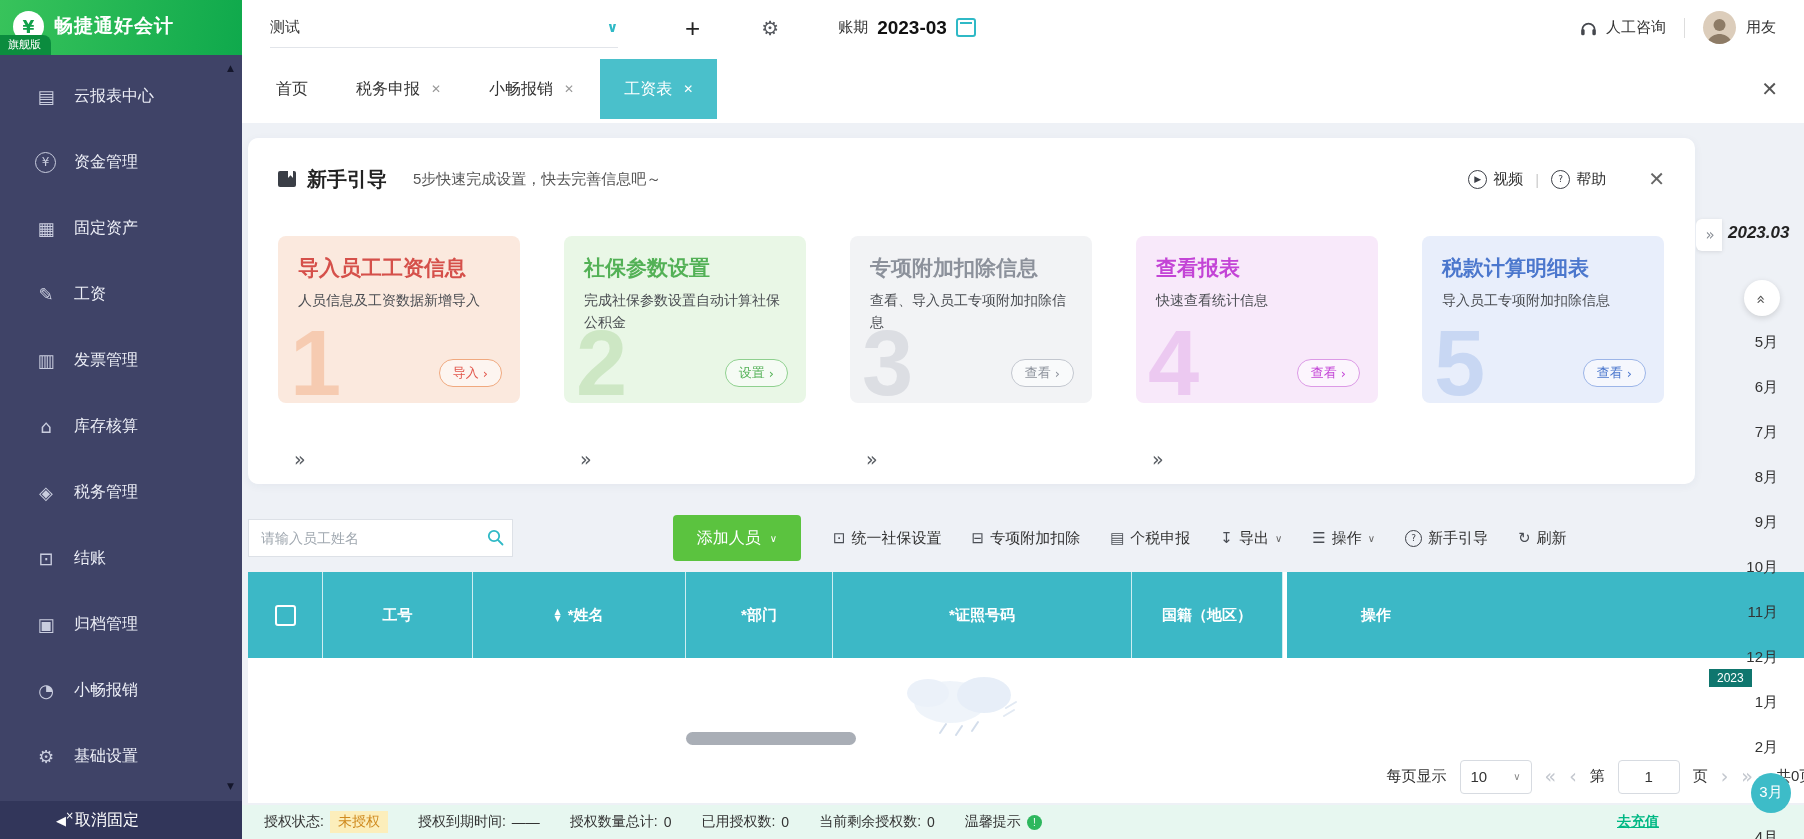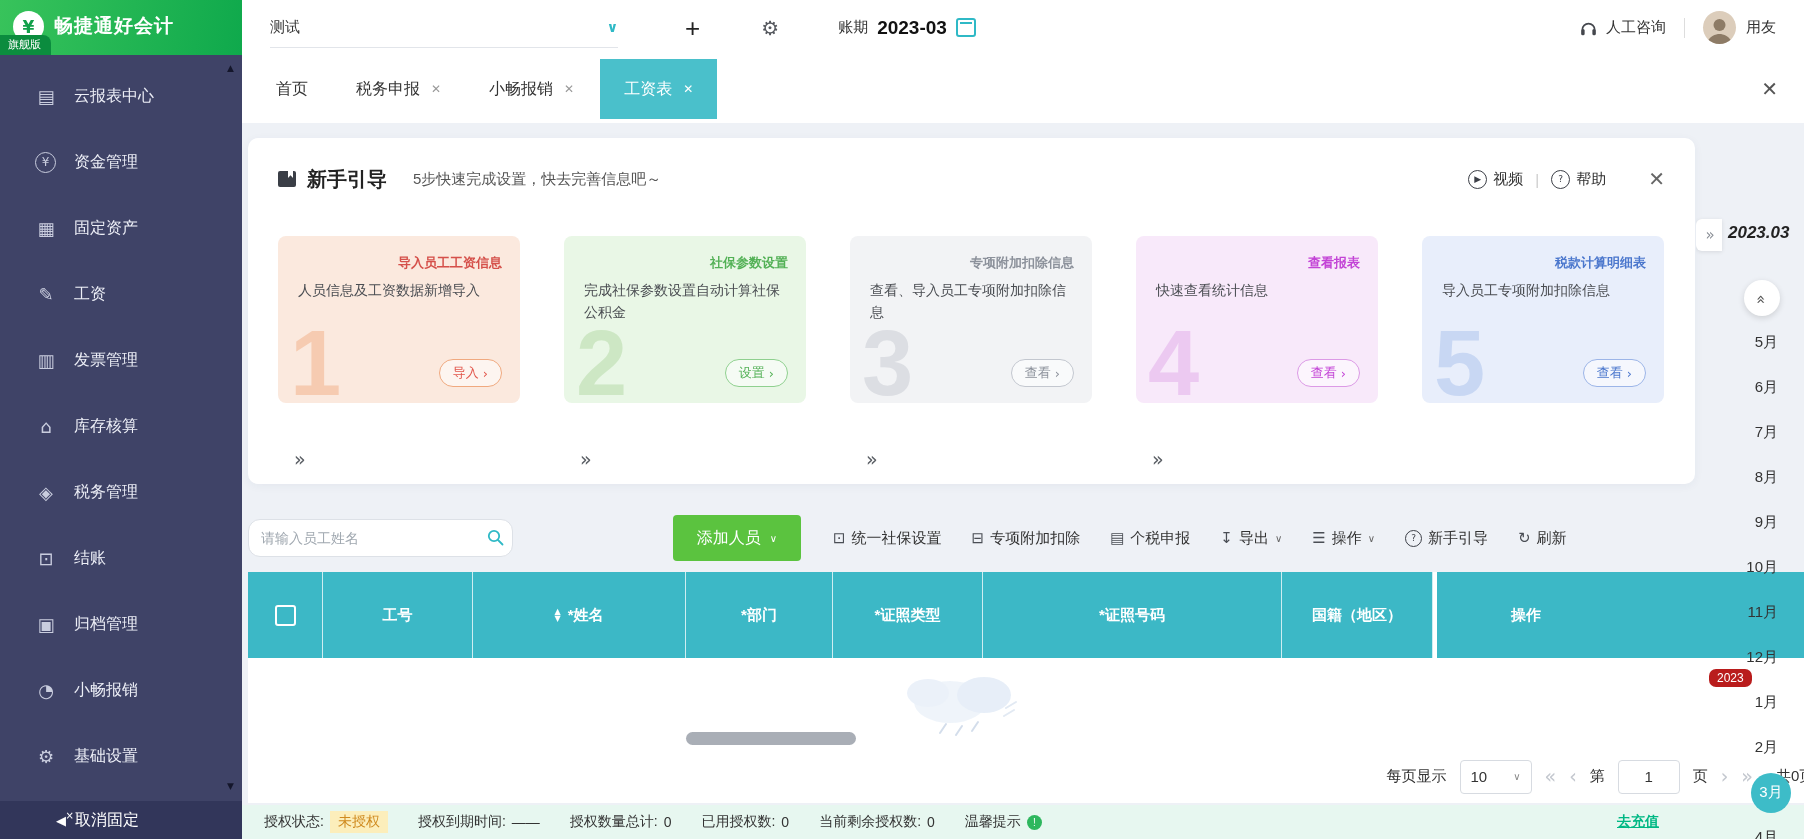--- a/index.html
+++ b/index.html
@@ -61,38 +61,38 @@
                     clip-path:polygon(0 0,100% 0,100% 100%,50% 62%,0 100%);}
   .guide-title{font-size:20px;font-weight:bold;color:#222;margin-left:11px;}
   .guide-sub{font-size:15px;color:#555;margin-left:26px;}
   .guide-actions{margin-left:auto;display:flex;align-items:center;font-size:15px;color:#333;}
   .circ-ic{width:17px;height:17px;border:1.5px solid #3c3f47;border-radius:50%;font-size:9px;display:flex;
            align-items:center;justify-content:center;margin-right:6px;color:#3c3f47;}
   .ga-div{color:#ccc;margin:0 12px;}
   .guide-close{font-size:20px;color:#666;margin-left:42px;cursor:pointer;}
   .steps{display:flex;gap:44px;padding:0 30px;margin-top:42px;}
   .step{width:242px;height:167px;border-radius:8px;position:relative;padding:18px 18px 0 20px;box-sizing:border-box;overflow:hidden;}
-  .step-title{font-size:13px;font-weight:bold;margin-bottom:8px;position:relative;z-index:2;text-align:right;}
+  .step-title{font-size:21px;font-weight:bold;margin-bottom:8px;position:relative;z-index:2;}
   .step-desc{font-size:14px;color:#4a4d52;line-height:1.55;position:relative;z-index:2;}
   .step-num{position:absolute;left:12px;bottom:2px;font-size:92px;font-weight:bold;line-height:.82;z-index:1;}
   .step-btn{position:absolute;right:18px;bottom:16px;border:1px solid;border-radius:15px;padding:4px 13px;font-size:13px;
             background:rgba(255,255,255,.55);z-index:2;cursor:pointer;display:flex;align-items:center;gap:4px;}
   .s1{background:#fbe9de;} .s1 .step-title{color:#d5504a;} .s1 .step-num{color:#f6cbb1;} .s1 .step-btn{border-color:#f0a97f;color:#e2574c;}
   .s2{background:#e9f7e6;} .s2 .step-title{color:#53b156;} .s2 .step-num{color:#cde7c4;} .s2 .step-btn{border-color:#8fd08f;color:#53b156;}
   .s3{background:#f2f3f5;} .s3 .step-title{color:#8c919b;} .s3 .step-num{color:#dcdee3;} .s3 .step-btn{border-color:#c3c7cf;color:#8c919b;}
   .s4{background:#f8e9fa;} .s4 .step-title{color:#c344d6;} .s4 .step-num{color:#ecc9f1;} .s4 .step-btn{border-color:#dc9ae6;color:#c344d6;}
   .s5{background:#e8eefb;} .s5 .step-title{color:#4b77cd;} .s5 .step-num{color:#c8d7f3;} .s5 .step-btn{border-color:#9cb5e8;color:#4b77cd;}
   .expanders{display:flex;gap:44px;padding:0 30px;margin-top:45px;}
   .exp-slot{width:242px;}
   .exp-slot span{margin-left:16px;color:#5c6066;font-size:19px;cursor:pointer;letter-spacing:-2px;}
 
   
   .toolbar{position:absolute;left:248px;top:515px;width:1447px;height:46px;display:flex;align-items:center;}
   .search-box{position:relative;width:265px;height:38px;flex:none;}
-  .search-box input{width:100%;height:100%;box-sizing:border-box;border:1px solid #dde1e7;border-radius:12px;background:#fff;
+  .search-box input{width:100%;height:100%;box-sizing:border-box;border:1px solid #dde1e7;border-radius:0;background:#fff;
                     padding:0 34px 0 12px;font-size:14px;color:#333;outline:none;font-family:inherit;}
   .search-box input::placeholder{color:#a0a8b0;}
   .search-mag{position:absolute;right:9px;top:10px;cursor:pointer;}
   .add-btn{margin-left:160px;width:128px;height:46px;background:#5bc33f;color:#fff;border-radius:4px;font-size:16px;
            display:flex;align-items:center;justify-content:center;gap:9px;cursor:pointer;flex:none;}
   .chev-sm{font-size:10px;}
   .tool-actions{display:flex;align-items:center;gap:30px;margin-left:32px;font-size:15px;color:#333;white-space:nowrap;}
   .ta{display:flex;align-items:center;gap:6px;cursor:pointer;}
   .ta .t-ic{color:#4a4e55;font-size:15px;}
   .ta .chev-sm{color:#666;}
@@ -144,21 +144,21 @@
   .rail-date{position:absolute;left:32px;top:100px;font-size:17px;font-weight:bold;color:#222;font-style:italic;}
   .rail-up{position:absolute;left:48px;top:157px;width:36px;height:36px;border-radius:50%;background:#fff;
            box-shadow:0 2px 6px rgba(0,0,0,.14);display:flex;align-items:center;justify-content:center;
            color:#555;font-size:16px;cursor:pointer;}
   .rail-up span{display:inline-block;transform:rotate(90deg);letter-spacing:-2px;}
   .rail-months{position:absolute;left:0;right:0;top:197px;}
   .rail-month{height:45px;display:flex;align-items:center;justify-content:flex-end;padding-right:26px;font-size:15px;color:#333;cursor:pointer;}
   .rail-month.active{padding-right:13px;}
   .rail-month.active em{font-style:normal;width:40px;height:40px;border-radius:50%;background:#3dbcc8;color:#fff;
                         display:flex;align-items:center;justify-content:center;}
-  .year-badge{position:absolute;left:13px;top:546px;background:#b91c1c;color:#fff;font-size:12px;padding:2px 8px;border-radius:7px;}
+  .year-badge{position:absolute;left:13px;top:546px;background:#0f766e;color:#fff;font-size:12px;padding:2px 8px;border-radius:0;}
 </style>
 </head>
 <body>
 
 <div class="app">
 
   <header class="topbar">
     <div class="logo">
       <span class="logo-mark ic">¥</span>
       <span class="logo-text">畅捷通好会计</span>
@@ -398,23 +398,20 @@
       </div>
       <div class="th" style="width:213px">
         <span class="sort">
             <span class="ic">▲</span>
             <span class="ic">▼</span>
           </span>
         <span>*姓名</span>
       </div>
       <div class="th" style="width:147px">
         <span>*部门</span>
-      </div>
-      <div class="th" style="width:150px">
-        <span>*证照类型</span>
       </div>
       <div class="th" style="width:299px">
         <span>*证照号码</span>
       </div>
       <div class="th" style="width:151px">
         <span>国籍（地区）</span>
       </div>
       <div class="th th-op" style="width:182px">
         <span>操作</span>
       </div>

